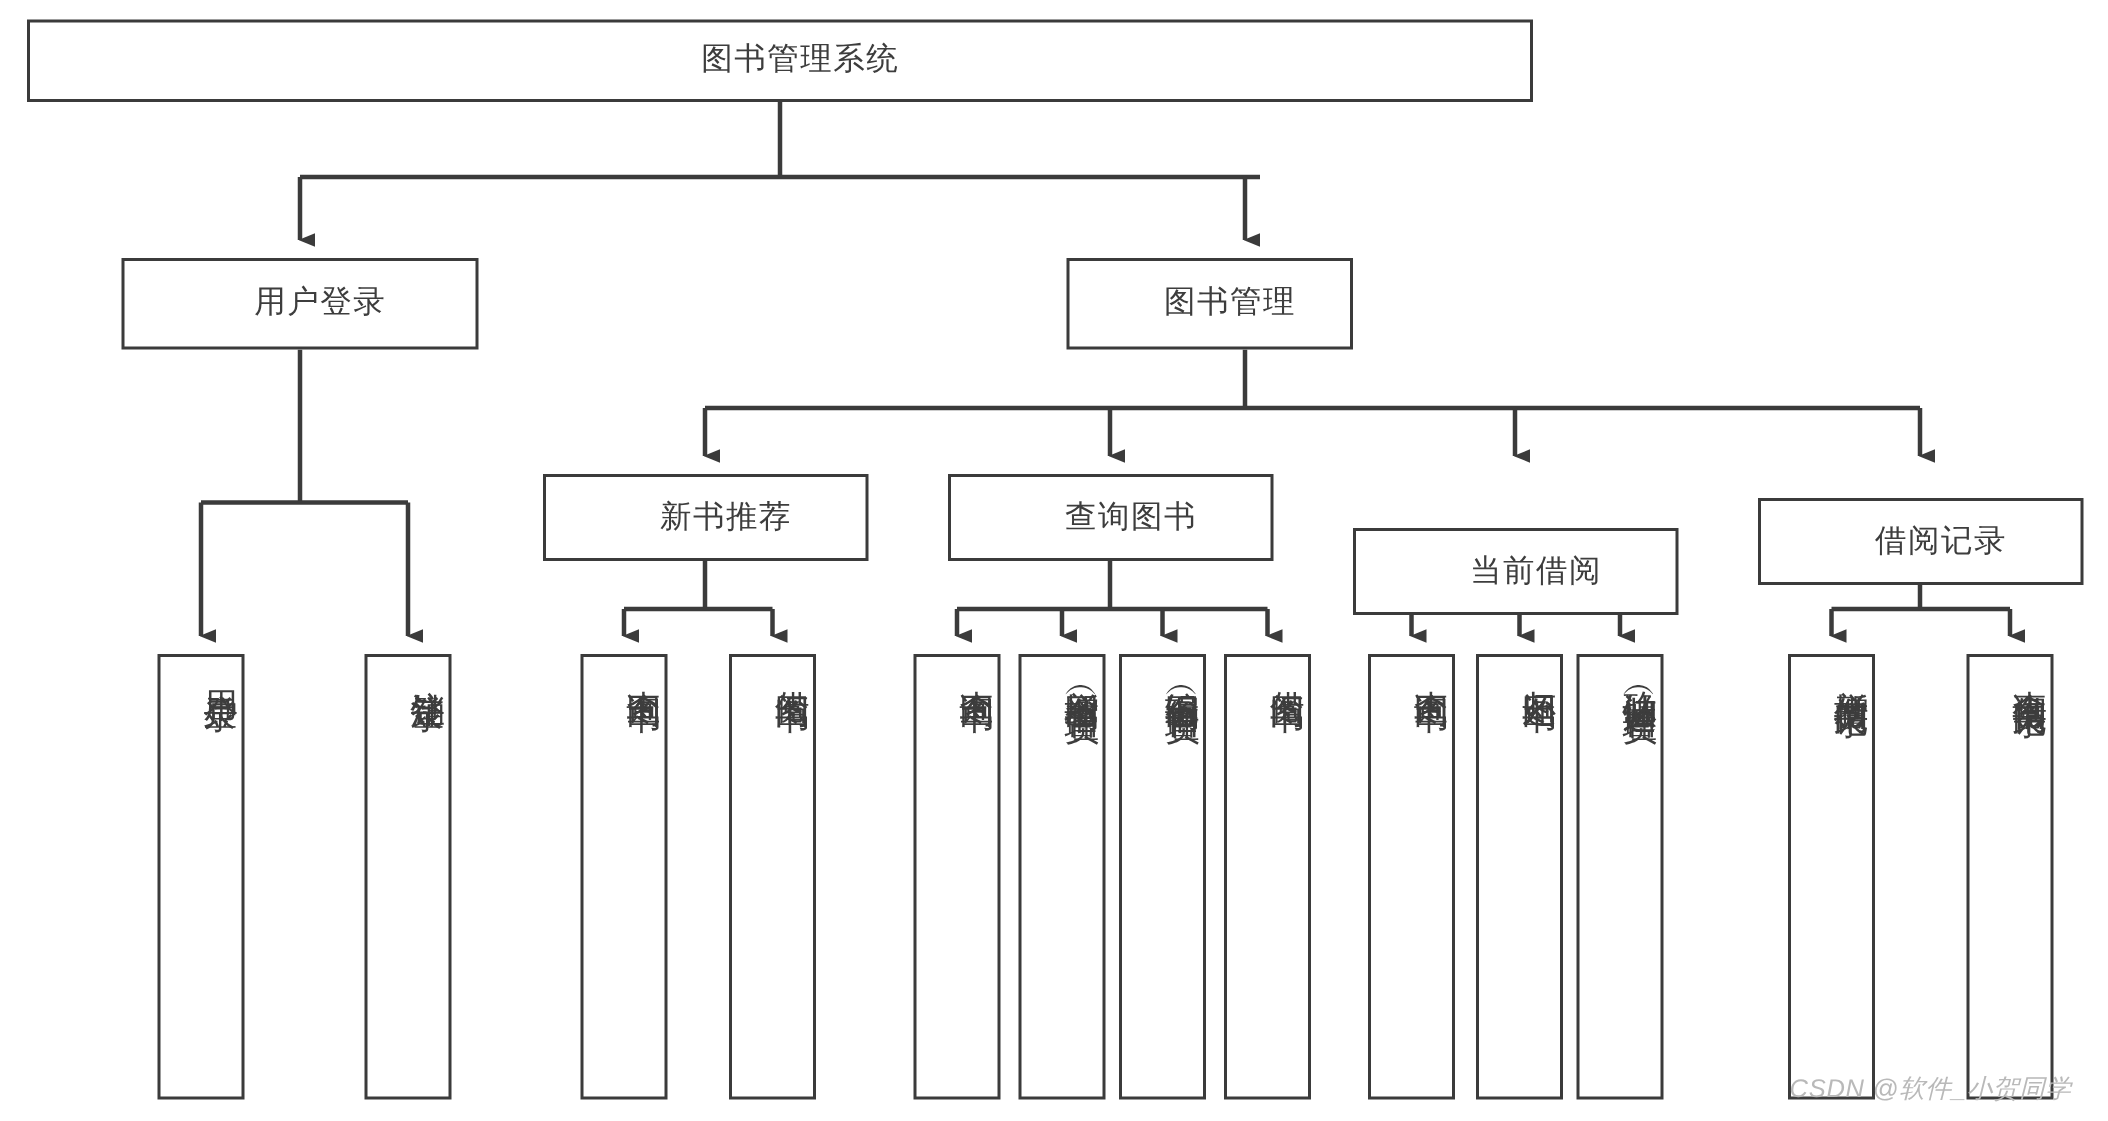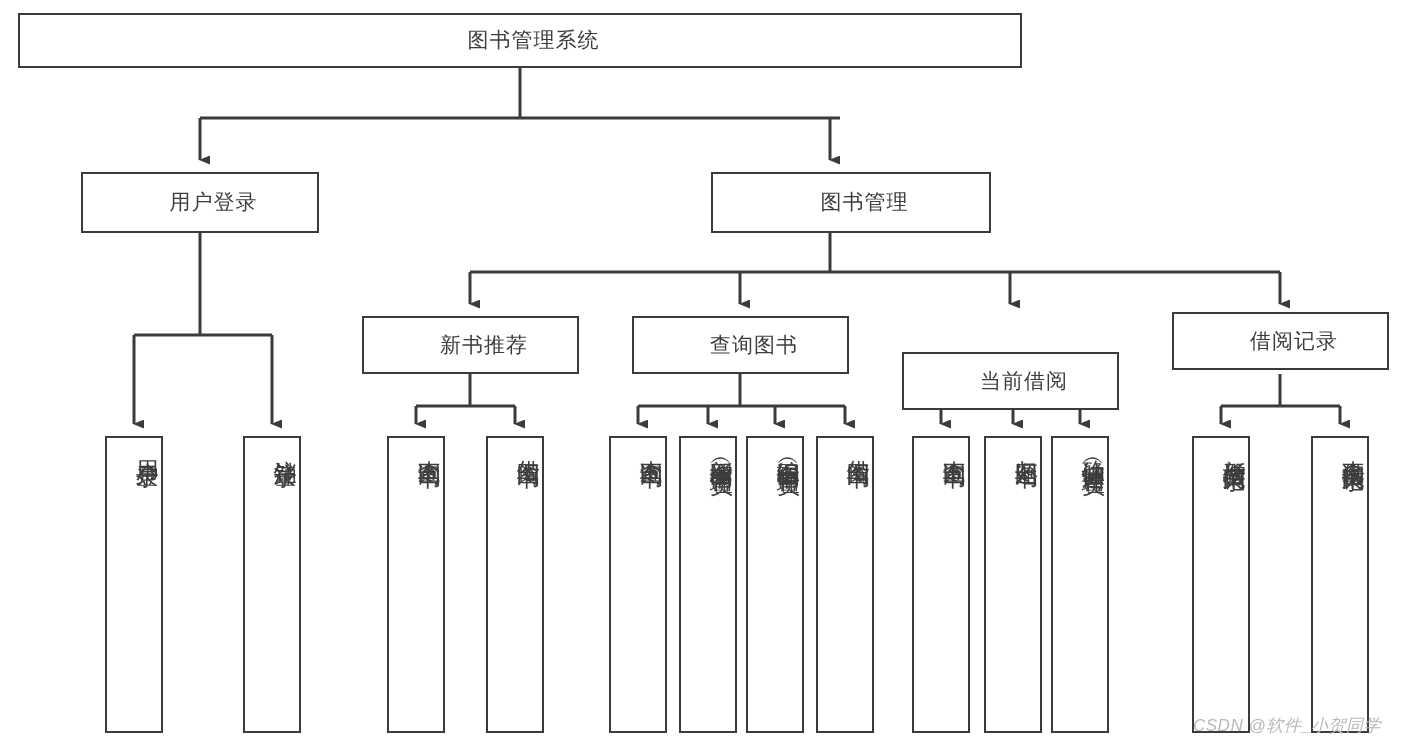--- a/index.html
+++ b/index.html
@@ -125,34 +125,34 @@
   </g>
 </svg>
 
 <div class="node" id="node-root" style="left: 18px; top: 13px; width: 1004px; height: 55px;">
   <span class="lbl">图书管理系统</span>
 </div>
 
 <div class="node" id="l2-0" style="left: 81px; top: 172px; width: 238px; height: 61px;">
   <span class="lbl">用户登录</span>
 </div>
-<div class="node" id="l2-1" style="left: 711px; top: 172px; width: 280px; height: 61px;">
+<div class="node" id="l2-1" style="left: 711px; top: 172px; width: 191px; height: 61px;">
   <span class="lbl">图书管理</span>
 </div>
 
 <div class="node" id="l3-0" style="left: 362px; top: 316px; width: 217px; height: 58px;">
   <span class="lbl">新书推荐</span>
 </div>
 <div class="node" id="l3-1" style="left: 632px; top: 316px; width: 217px; height: 58px;">
   <span class="lbl">查询图书</span>
 </div>
 <div class="node" id="l3-2" style="left: 902px; top: 316px; width: 217px; height: 58px; margin-top: 36px;">
   <span class="lbl">当前借阅</span>
 </div>
-<div class="node" id="l3-3" style="left: 1172px; top: 312px; width: 217px; height: 58px;">
+<div class="node" id="l3-3" style="left: 1172px; top: 332px; width: 217px; height: 58px;">
   <span class="lbl">借阅记录</span>
 </div>
 
 <div class="node leaf" id="leaf-0" style="left: 105px; top: 436px; width: 58px; height: 297px;">
   <span class="lbl">用户登录</span>
 </div>
 <div class="node leaf" id="leaf-1" style="left: 243px; top: 436px; width: 58px; height: 297px;">
   <span class="lbl">注销登录</span>
 </div>
 <div class="node leaf" id="leaf-2" style="left: 387px; top: 436px; width: 58px; height: 297px;">

